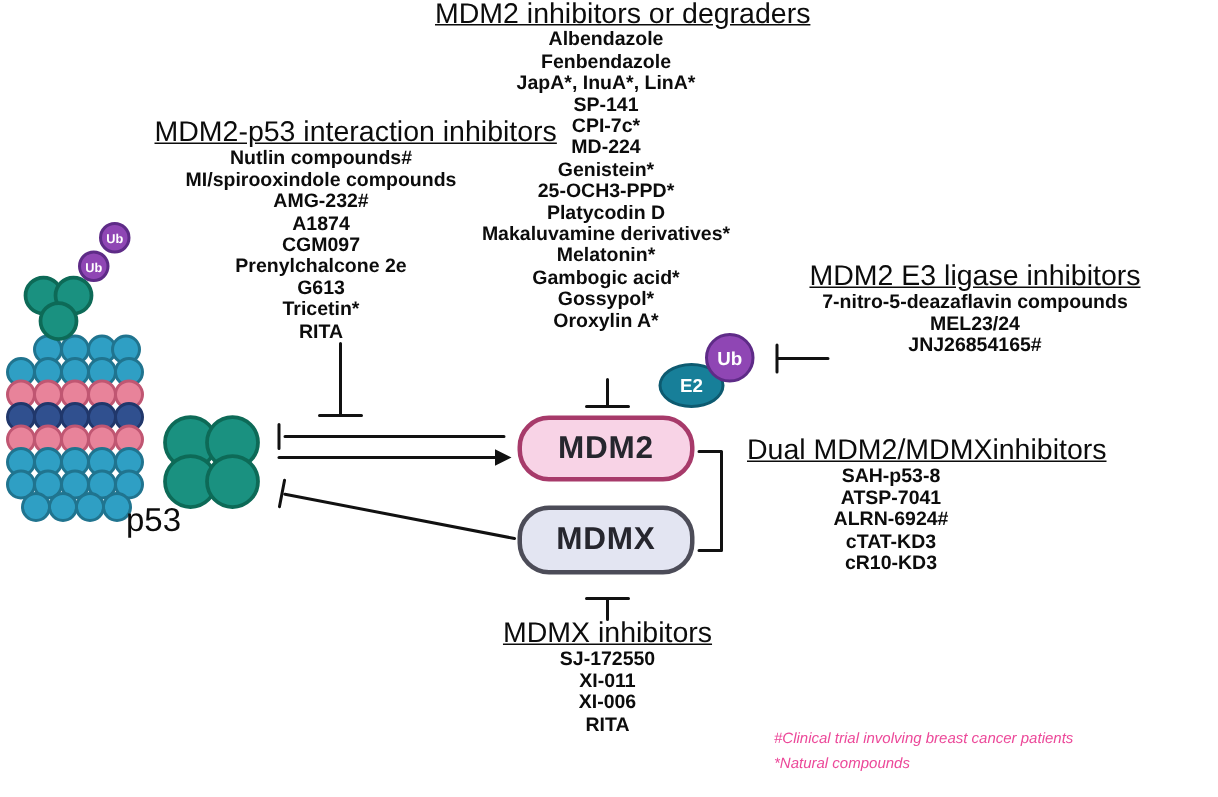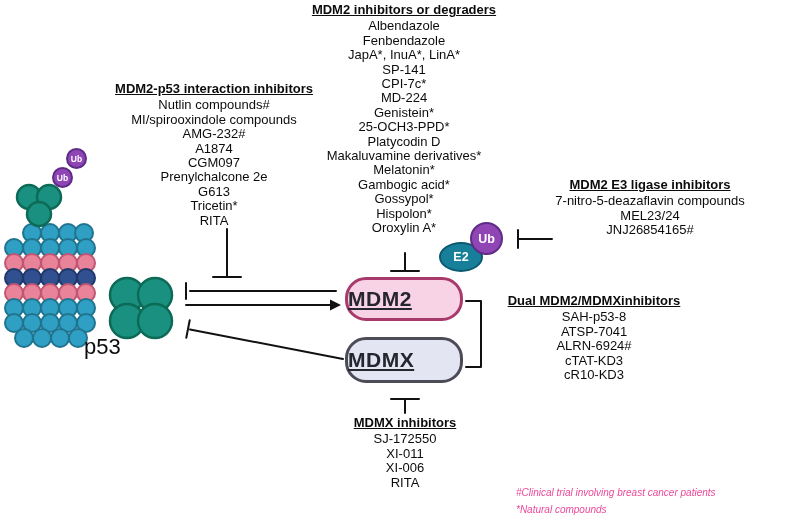--- a/index.html
+++ b/index.html
@@ -2,25 +2,25 @@
 <html><head>
 <meta charset="utf-8">
 <style>
   * { margin:0; padding:0; box-sizing:border-box; }
   html,body { background:#ffffff; }
   body { font-family:"Liberation Sans", sans-serif; color:#111; }
   .canvas { position:relative; width:812px; height:531px; background:#fff; overflow:hidden; }
   .art { position:absolute; left:0; top:0; z-index:1; }
 
   .block { position:absolute; z-index:3; text-align:center; font-size:13px; line-height:14.4px; color:#0c0c0c; }
-  .block .title { font-weight:bold; text-decoration:underline; font-size:13px; margin-bottom:2px; white-space:nowrap; }
-  .block .li { white-space:nowrap; }
-
-  .node { position:absolute; z-index:4; display:flex; align-items:center; 
-          font-weight:bold; font-size:21px; color:#26262e; border-radius:21px; letter-spacing:.5px;text-decoration:underline; }
+  .block .title { font-weight:normal; text-decoration:underline; font-size:19px; margin-bottom:2px; white-space:nowrap; }
+  .block .li { white-space:nowrap;font-weight:bold; }
+
+  .node { position:absolute; z-index:4; display:flex; align-items:center; justify-content:center;
+          font-weight:bold; font-size:21px; color:#26262e; border-radius:21px; letter-spacing:.5px; }
   .mdm2-box { left:345px; top:277px; width:118px; height:44px; background:#f8d3e6; border:3.5px solid #a73a6a; }
   .mdmx-box { left:345px; top:337px; width:118px; height:46px; background:#e3e5f2; border:3.5px solid #4c4c58; }
 
   .e2-badge { position:absolute; z-index:5; left:439px; top:242px; width:44px; height:30px;
               background:#177f99; border:2.5px solid #0d5a70; border-radius:50%;
               display:flex; align-items:center; justify-content:center;
               color:#fff; font-weight:bold; font-size:12.5px; }
   .ub-badge { position:absolute; z-index:6; left:470px; top:222px; width:33px; height:33px;
               background:#8f46b4; border:2.5px solid #5e2b87; border-radius:50%;
               display:flex; align-items:center; justify-content:center;
@@ -128,21 +128,20 @@
         <div class="li">SP-141</div>
         <div class="li">CPI-7c*</div>
         <div class="li">MD-224</div>
         <div class="li">Genistein*</div>
         <div class="li">25-OCH3-PPD*</div>
         <div class="li">Platycodin D</div>
         <div class="li">Makaluvamine derivatives*</div>
         <div class="li">Melatonin*</div>
         <div class="li">Gambogic acid*</div>
         <div class="li">Gossypol*</div>
-        <div class="li">Hispolon*</div>
         <div class="li">Oroxylin A*</div>
       </div>
   </div>
 
   <div class="block" style="left:103px; top:82px; width:222px;">
     <div class="title">MDM2-p53 interaction inhibitors</div>
     <div>
         <div class="li">Nutlin compounds#</div>
         <div class="li">MI/spirooxindole compounds</div>
         <div class="li">AMG-232#</div>

